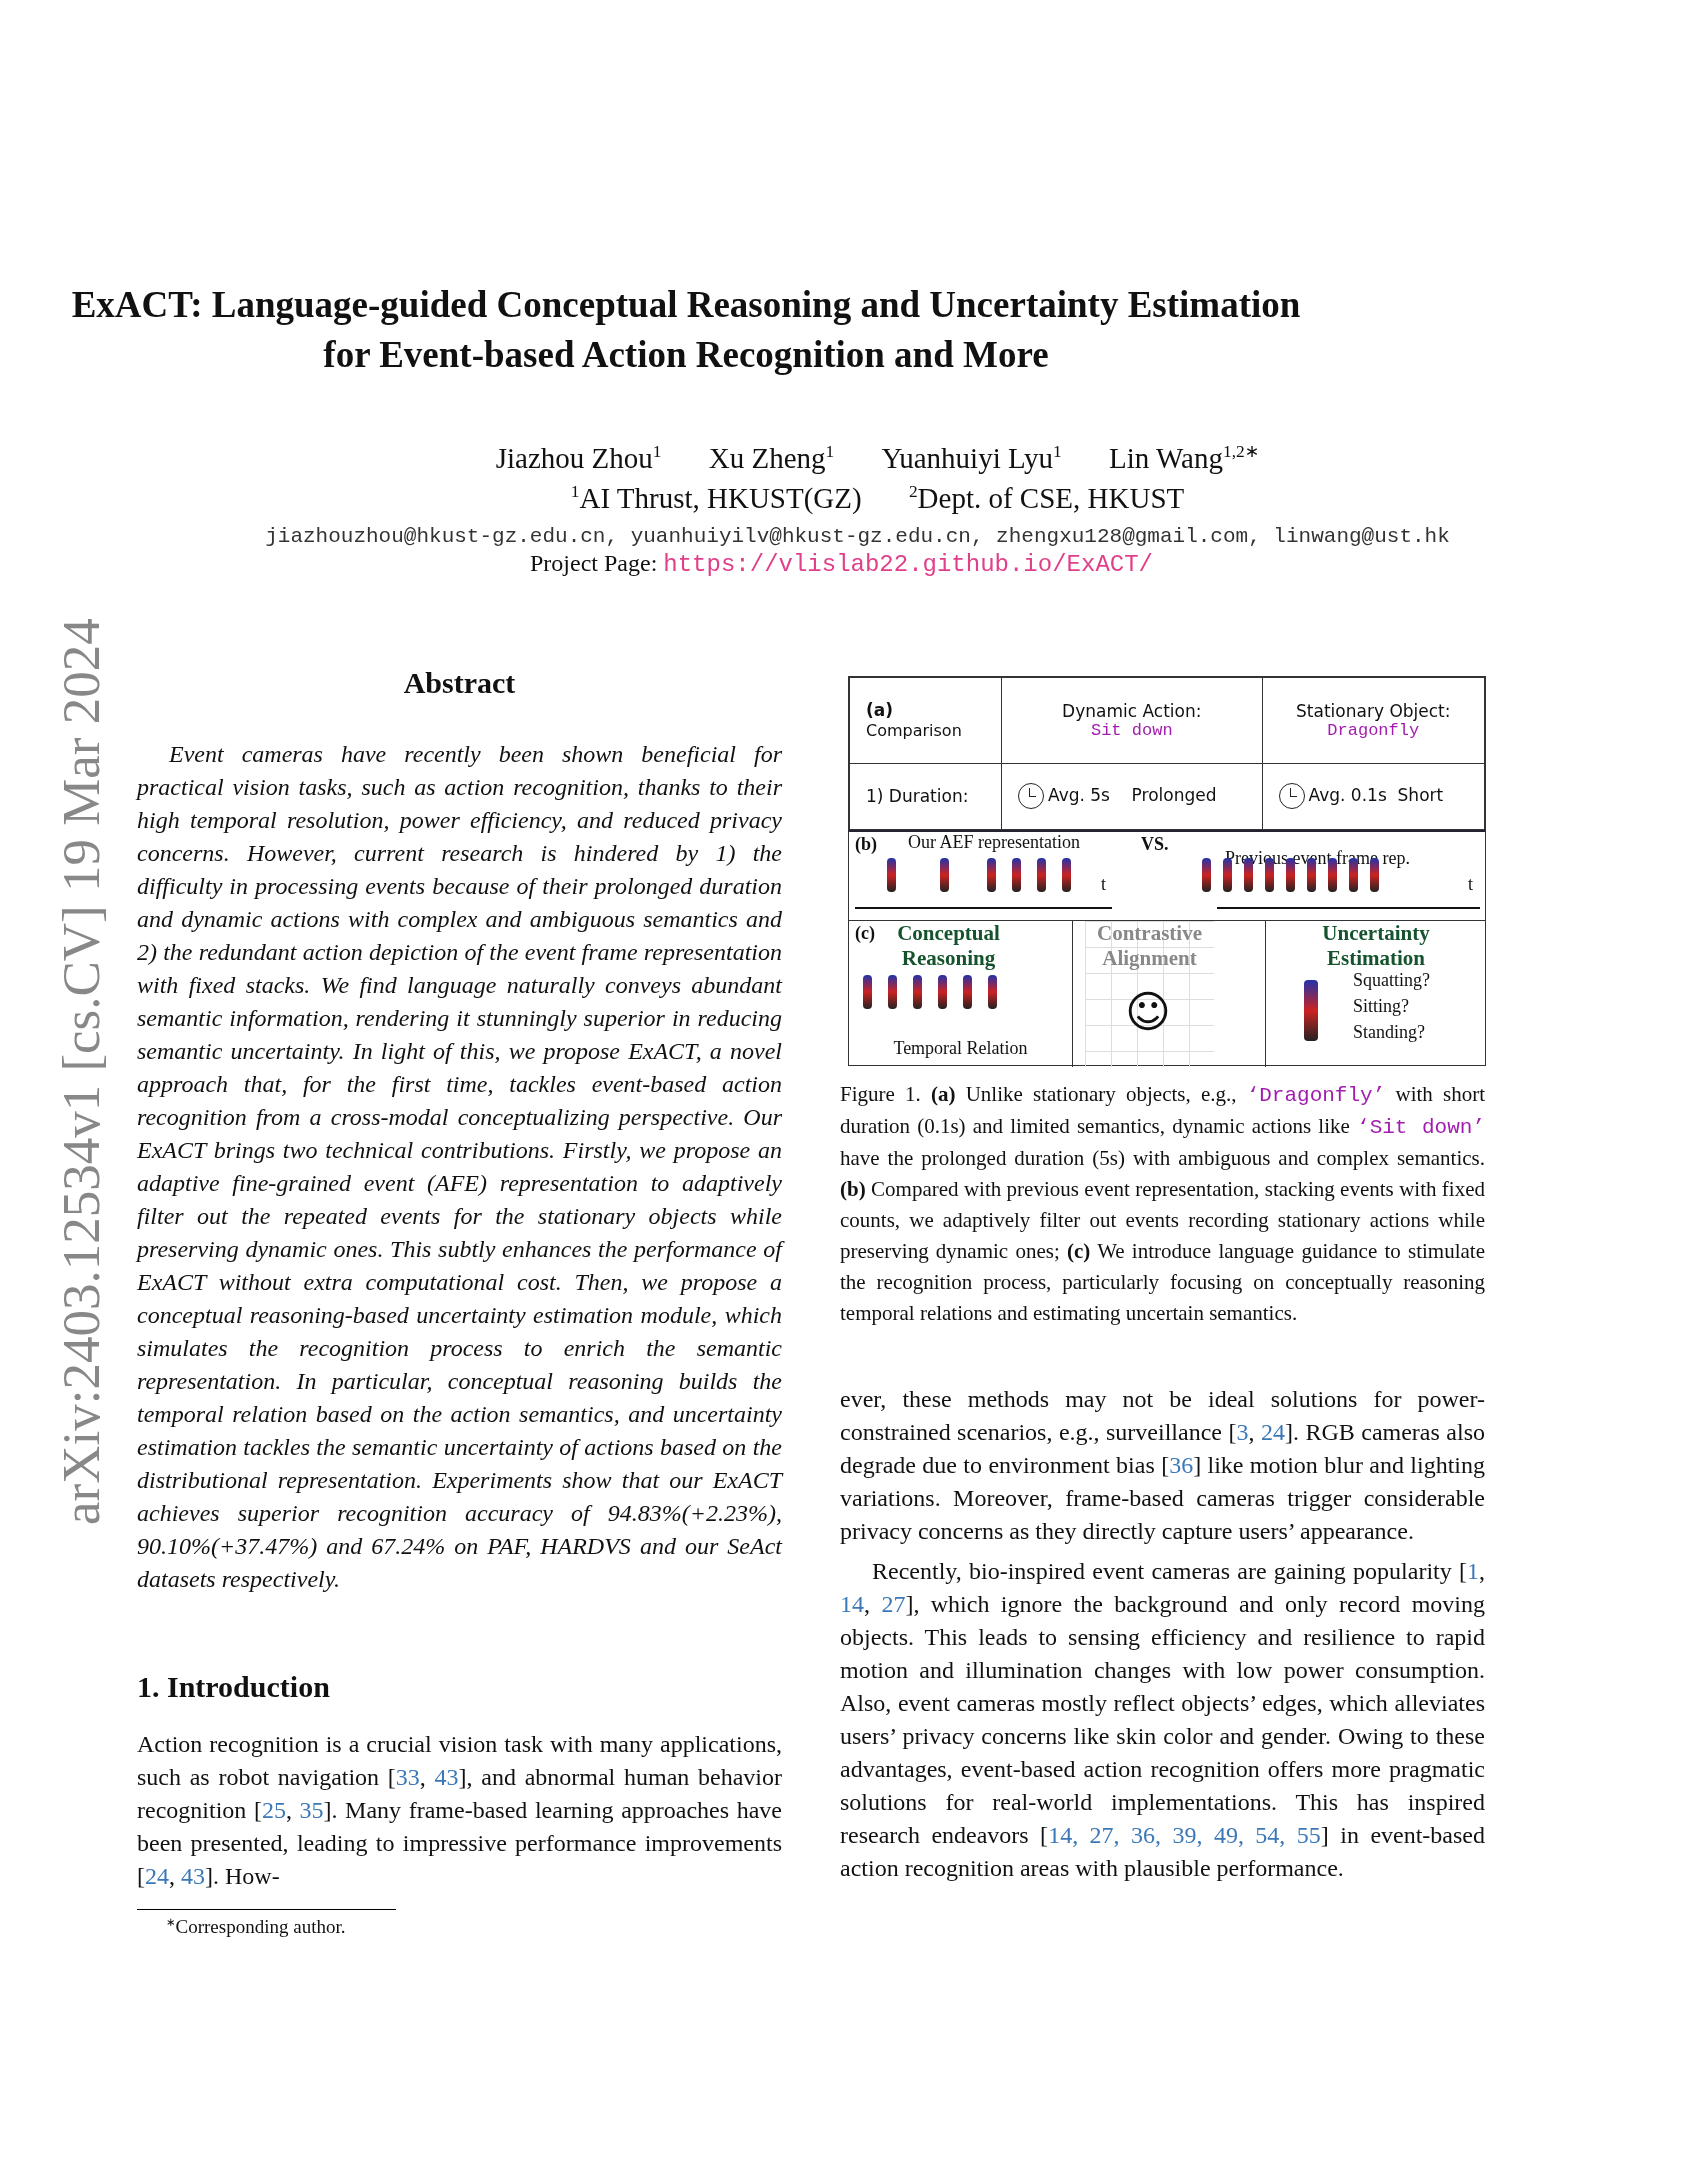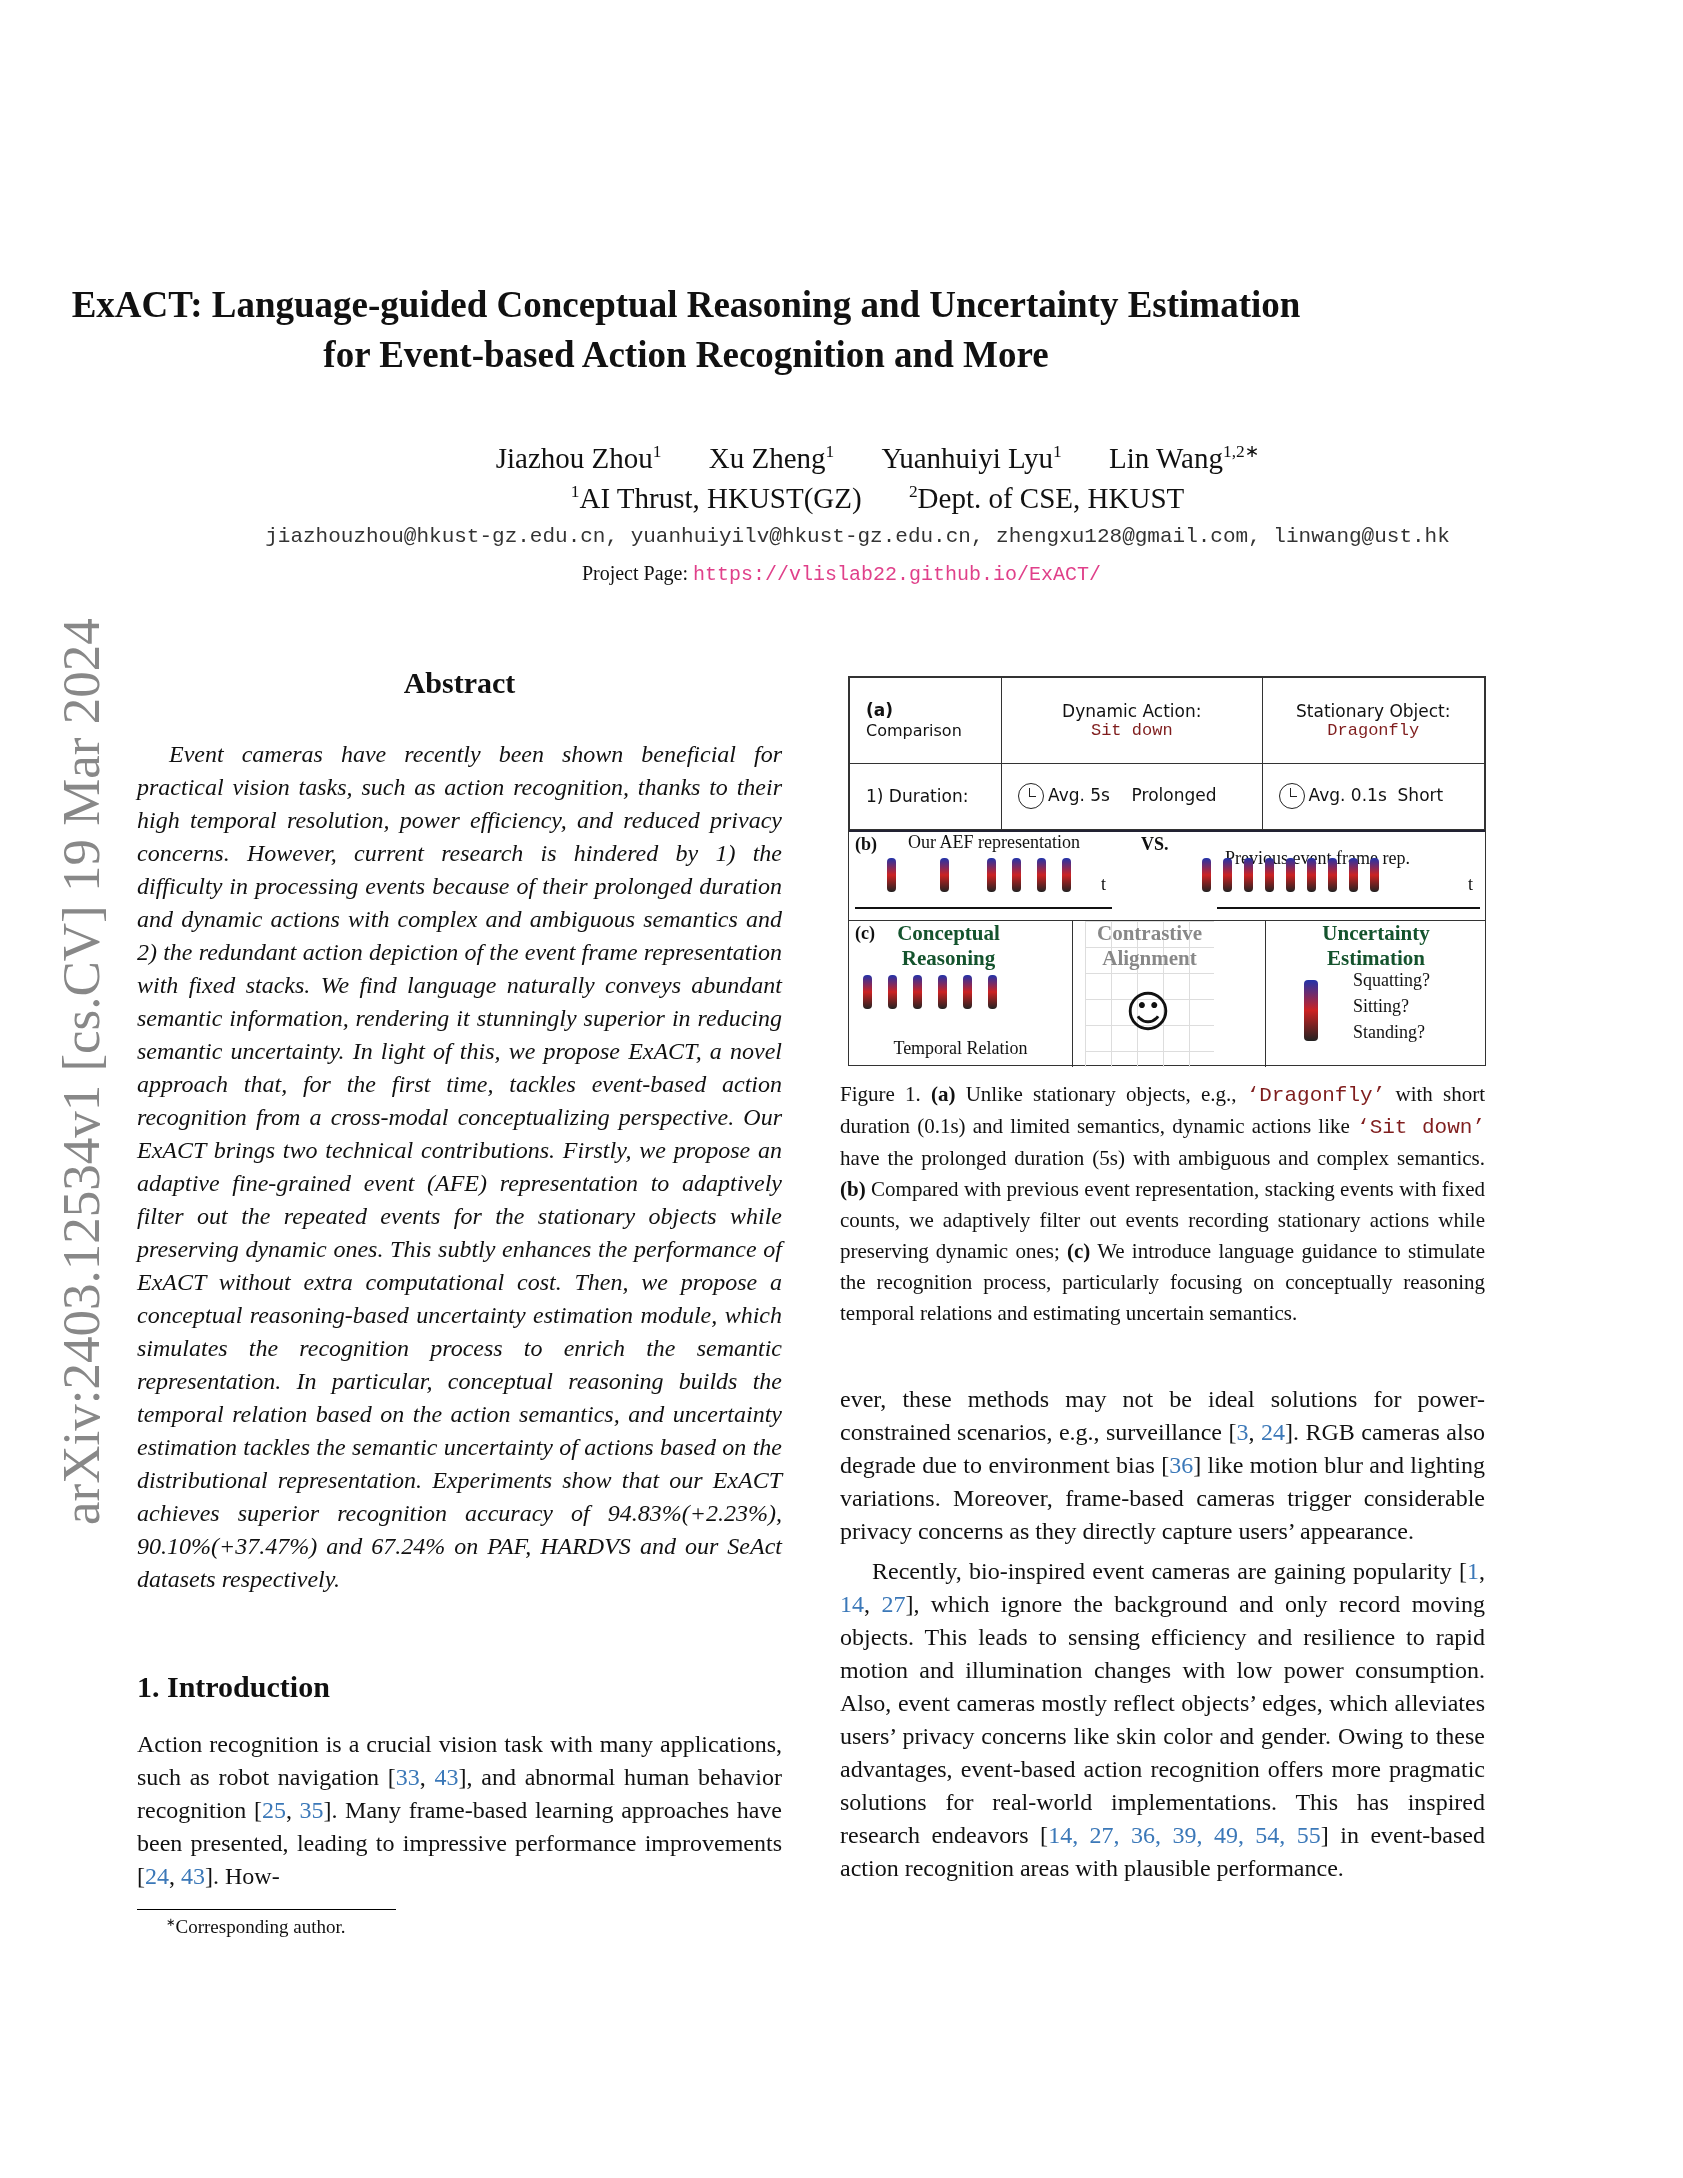--- a/index.html
+++ b/index.html
@@ -3,39 +3,39 @@
 <meta charset="utf-8">
 <style>
   html,body{margin:0;padding:0;background:#fff;}
   body{width:1683px;height:2178px;position:relative;font-family:"Liberation Serif",serif;color:#111;overflow:hidden;}
   .abs{position:absolute;}
   .title{left:0;width:1372px;top:280px;text-align:center;font-weight:bold;font-size:37px;line-height:50px;}
   .authors{left:0;width:1683px;top:438px;text-align:center;font-size:29px;line-height:40px;margin-left:36px;}
   .authors .au{margin:0 20px;}
   sup{font-size:60%;vertical-align:super;line-height:0;}
   .emails{left:0;width:1683px;top:525px;text-align:center;font-family:"Liberation Mono",monospace;font-size:21px;color:#333;padding-left:16px;}
-  .project{left:0;width:1683px;top:562px;text-align:center;font-size:20px;}
+  .project{left:0;width:1683px;top:550px;text-align:center;font-size:24px;}
   .project .url{font-family:"Liberation Mono",monospace;color:#e0408a;}
   .banner{left:51px;top:1525px;transform-origin:0 0;transform:rotate(-90deg);font-size:53px;color:#888;white-space:nowrap;letter-spacing:0px;}
   .col{font-size:24px;line-height:33px;text-align:justify;}
   .left{left:137px;width:645px;}
   .right{left:840px;width:645px;}
   .abs-title{left:137px;width:645px;top:666px;text-align:center;font-size:30px;font-weight:bold;}
   .abstract{top:738px;font-style:italic;text-indent:32px;}
   .intro-h{left:137px;top:1670px;font-size:30px;font-weight:bold;}
   .intro{top:1728px;}
   .cite{color:#3b78b8;}
   .fnrule{left:137px;top:1909px;width:259px;height:1px;background:#000;}
   .fn{left:166px;top:1916px;font-size:19px;}
   
   .fig{left:848px;top:676px;width:636px;height:388px;border:1.5px solid #333;font-family:"DejaVu Sans",sans-serif;}
   .figa{position:absolute;left:0;top:0;width:636px;height:153px;}
   .figa table{border-collapse:collapse;width:100%;height:100%;font-size:17px;}
   .figa td{border:1px solid #333;padding:2px 16px;vertical-align:middle;}
-  .mono{font-family:"Liberation Mono",monospace;color:#7f1d1d;}
+  .mono{font-family:"Liberation Mono",monospace;color:#a21caf;}
   .clock{display:inline-block;width:24px;height:24px;border:1.5px solid #222;border-radius:50%;vertical-align:middle;margin-right:4px;position:relative;}
   .clock:after{content:"";position:absolute;left:10px;top:4px;width:6px;height:8px;border-left:1.5px solid #222;border-bottom:1.5px solid #222;}
   .figb{position:absolute;left:0;top:153px;width:636px;height:89px;border-top:2px solid #223;}
   .figc{position:absolute;left:0;top:243px;width:636px;height:146px;border-top:1px solid #333;}
   .blue{color:#14532d;font-weight:bold;font-family:"Liberation Serif",serif;font-size:21px;}
   .grey{color:#888;font-weight:bold;font-family:"Liberation Serif",serif;font-size:21px;}
   .fig-sm{font-family:"Liberation Serif",serif;font-size:18px;}
   .person{display:inline-block;width:9px;height:34px;background:linear-gradient(#2233aa,#cc2222 50%,#222);border-radius:4px;margin:0 8px;vertical-align:bottom;}
   .caption{top:1079px;font-size:21px;line-height:31px;}
   .right-body{top:1383px;}

